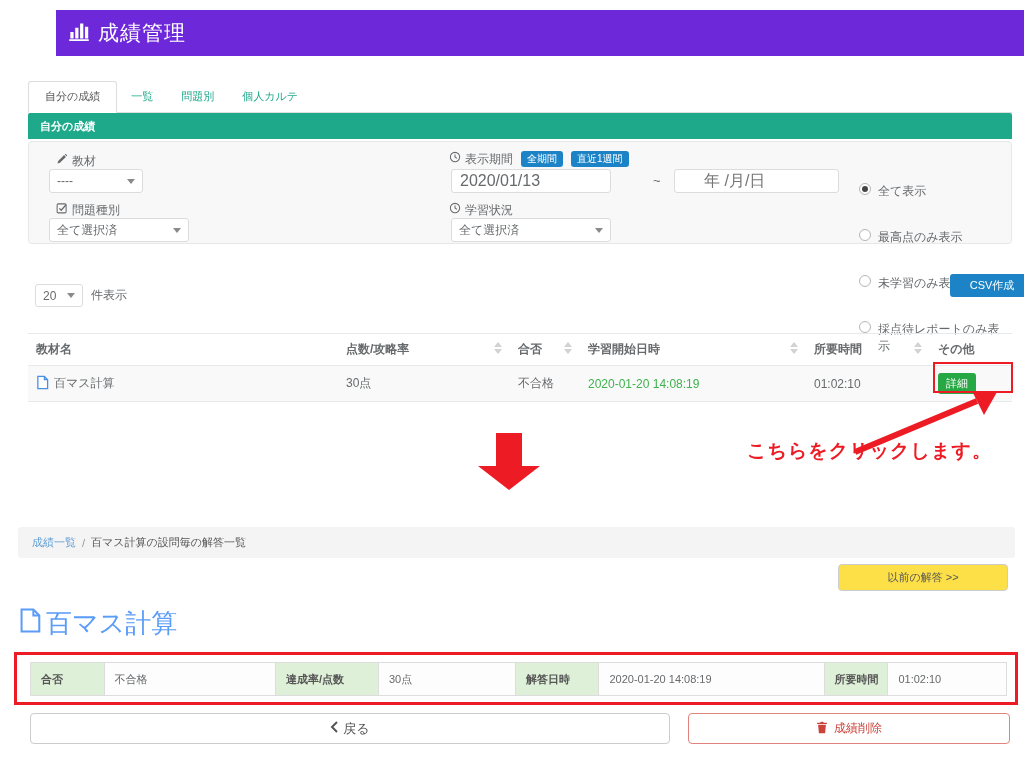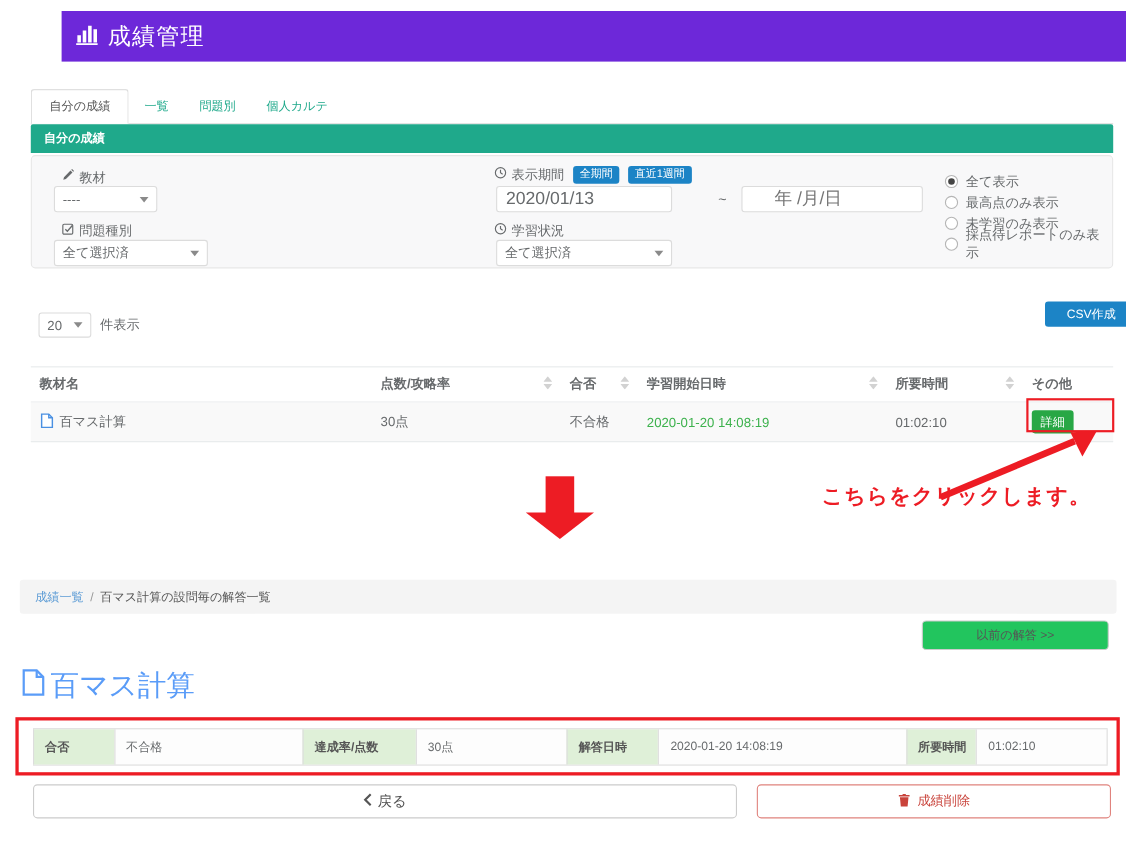--- a/index.html
+++ b/index.html
@@ -27,21 +27,21 @@
   .sel { position:absolute; background:#fff; border:1px solid #dcdcdc; border-radius:3px;
     font-size:12px; color:#676a6c; display:flex; align-items:center; justify-content:space-between;
     padding:0 7px; height:24px; cursor:pointer; }
   .caret { width:0; height:0; border-left:4px solid transparent; border-right:4px solid transparent;
     border-top:5px solid #8a8a8a; }
   .txt-input { position:absolute; height:24px; background:#fff; border:1px solid #dcdcdc;
     border-radius:3px; font-size:16px; color:#676a6c; padding:0 8px; font-family:inherit; }
   .badge { display:inline-block; background:#1c84c6; color:#fff; font-size:10px;
     border-radius:3px; padding:3px 6px; margin-left:4px; cursor:pointer; line-height:1; }
   .tilde { position:absolute; font-size:13px; color:#676a6c; }
-  .radio-row { display:flex; align-items:center; gap:7px; height:18px; cursor:pointer; }
+  .radio-row { display:flex; gap:7px; height:18px; cursor:pointer;margin-top:27px; }
   .radio { width:12px; height:12px; border:1px solid #b5b5b5; border-radius:50%; background:#fff;
     position:relative; flex:0 0 auto; }
   .radio.checked::after { content:""; position:absolute; left:2px; top:2px; width:6px; height:6px;
     border-radius:50%; background:#444; }
   .radio-label { font-size:12px; color:#676a6c; }
 
   .csv-btn { position:absolute; left:950px; top:274px; width:84px; height:23px;
     background:#1c84c6; color:#fff; font-size:11px; border:none; border-radius:3px; cursor:pointer;
     font-family:inherit; }
   .per-page { position:absolute; left:35px; top:284px; display:flex; align-items:center; gap:8px; }
@@ -73,21 +73,21 @@
 
   
   .breadcrumb { position:absolute; left:18px; top:527px; width:997px; height:31px;
     background:#f4f4f4; border-radius:3px; display:flex; align-items:center; padding-left:14px;
     font-size:11px; gap:6px; }
   .bc-link { color:#5b9bd5; cursor:pointer; }
   .bc-sep { color:#999; }
   .bc-cur { color:#555; }
 
   .prev-btn { position:absolute; left:838px; top:564px; width:170px; height:27px;
-    background:#22c55e; border:1px solid #ccc; border-radius:4px; font-size:11px; color:#555;
+    background:#fde047; border:1px solid #ccc; border-radius:4px; font-size:11px; color:#555;
     cursor:pointer; font-family:inherit; }
 
   .doc-title { position:absolute; left:18px; top:606px; display:flex; align-items:center; gap:4px;
     font-size:26px; color:#5a9cf8; }
   .user-name { position:absolute; right:16px; top:608px; display:flex; align-items:center; gap:4px;
     font-size:24px; color:#bf4a38; }
 
   .summary-outer { position:absolute; left:14px; top:652px; width:1004px; height:53px;
     border:3px solid #ed1c24; }
   .summary { position:absolute; left:30px; top:662px; width:977px; height:34px; display:flex;

